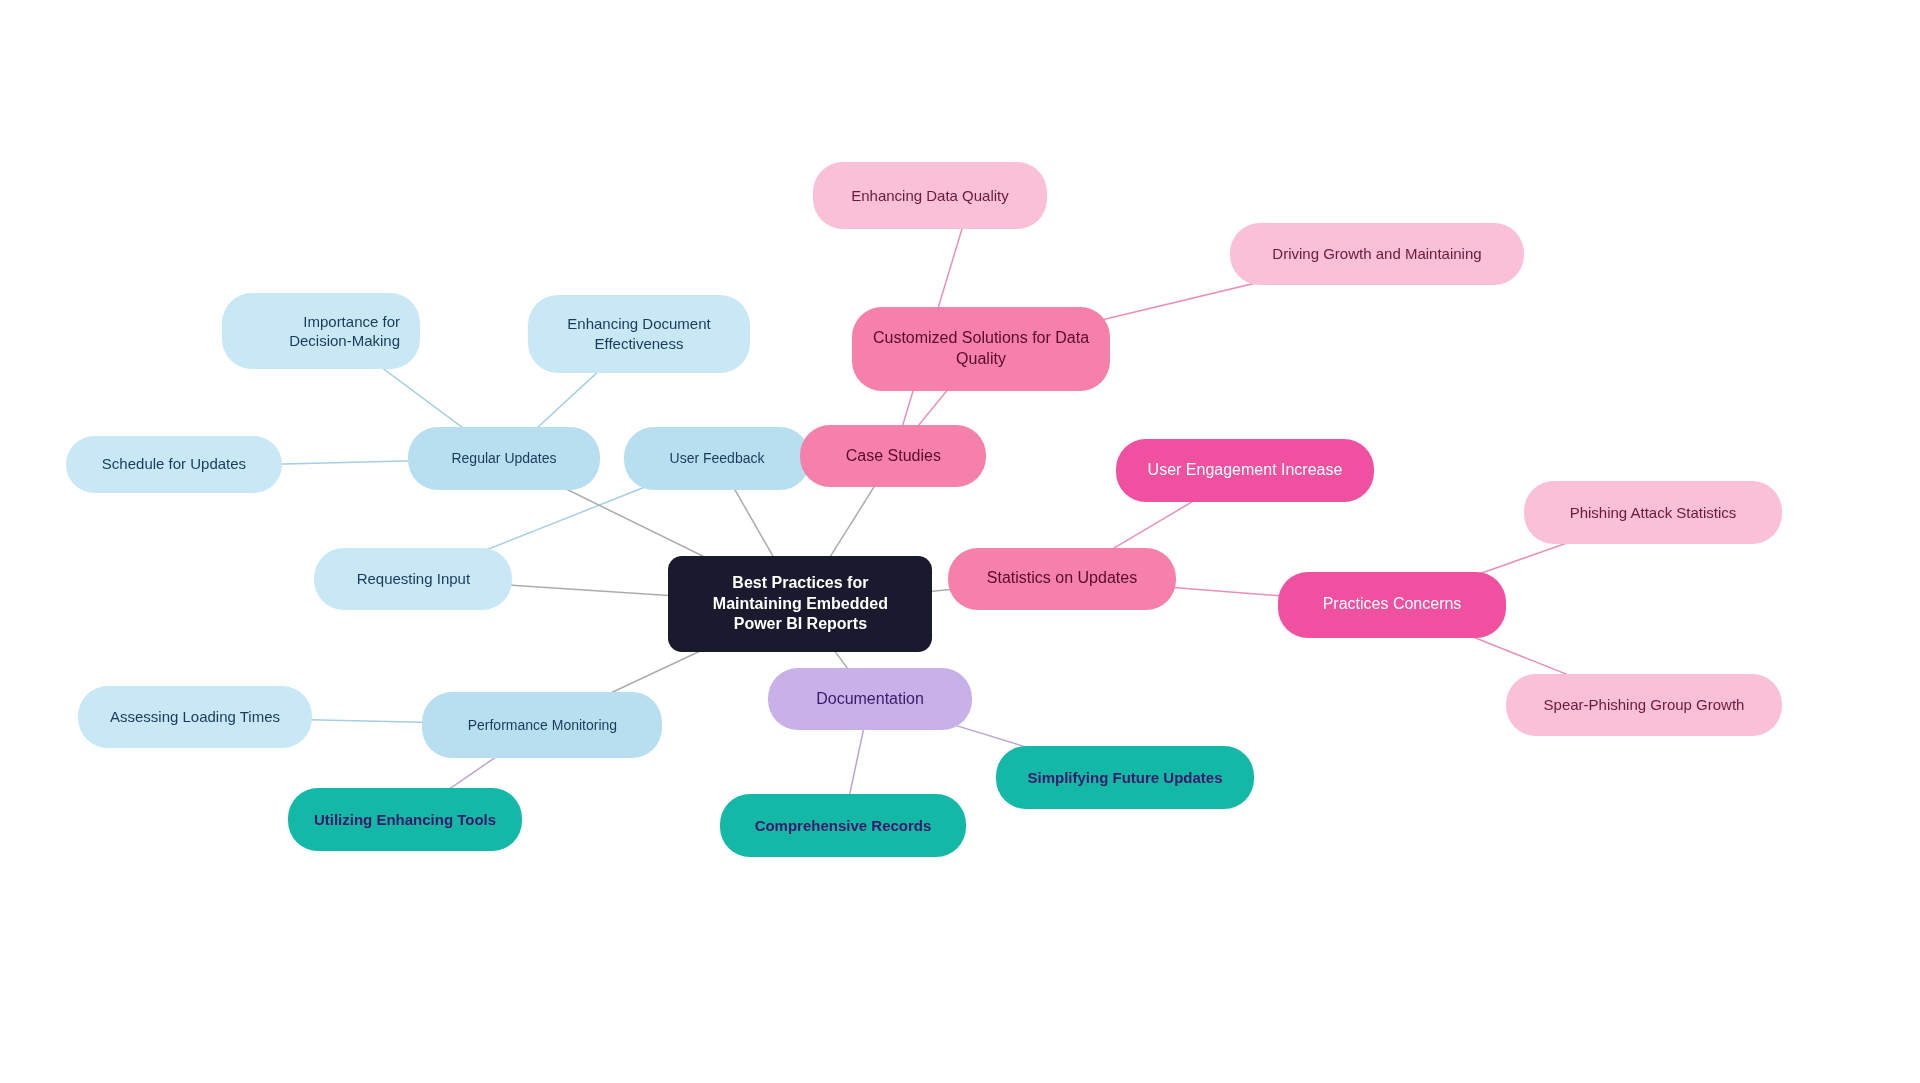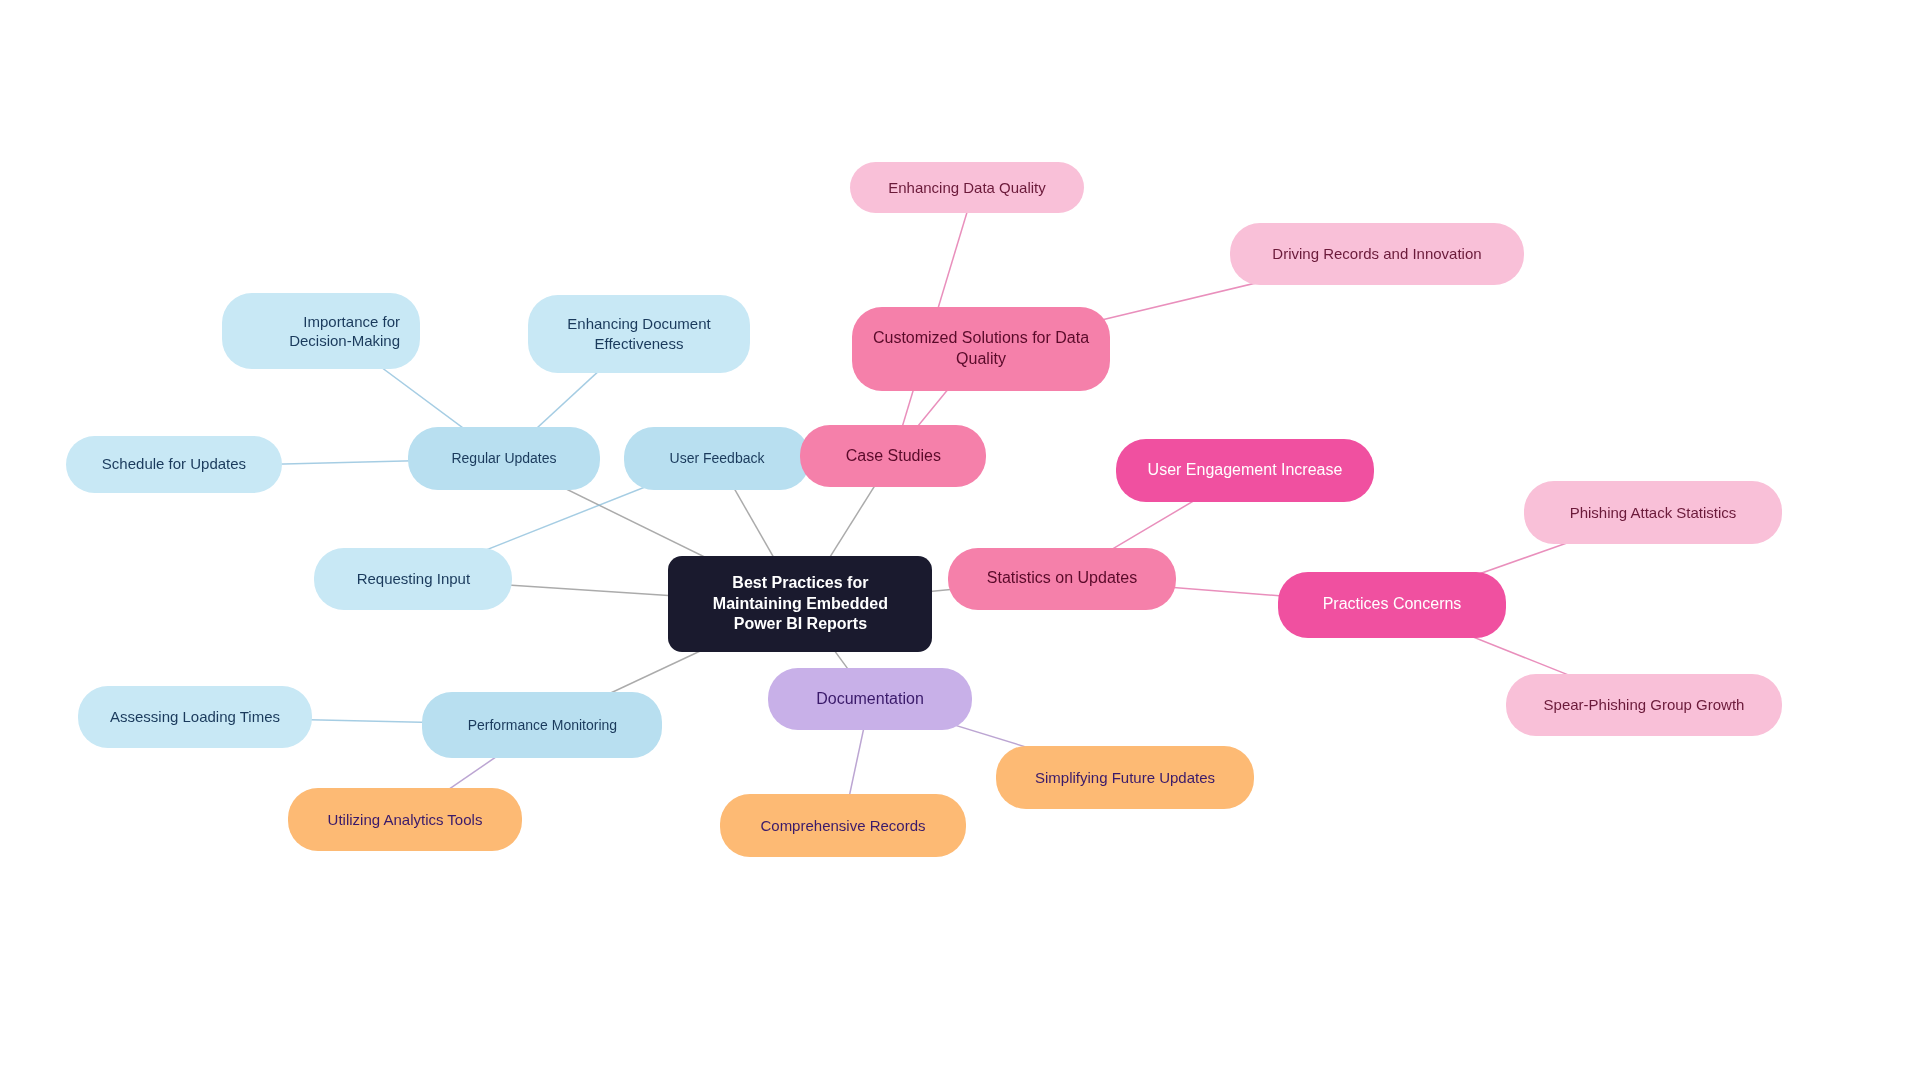--- a/index.html
+++ b/index.html
@@ -59,22 +59,23 @@
       background: #f580aa;
       color: #5a0a2a;
       font-size: 16px;
     }
     .node-pink-strong {
       background: #f050a0;
       color: #fff;
       font-size: 16px;
     }
     .node-purple-light {
-      background: #fdba74;
+      background: #14b8a6;
       color: #3a1a6a;
+      font-weight: bold;
     }
     .node-purple-mid {
       background: #c8b0e8;
       color: #3a1a6a;
       font-size: 16px;
     }
   </style>
 </head>
 <body>
 
@@ -108,26 +109,26 @@
     <div class="node node-blue-mid" style="left: 408px; top: 427.183px; width: 192px; height: 62.5733px;">Regular Updates</div>
     <div class="node node-blue-mid" style="left: 624px; top: 427.183px; width: 186px; height: 62.5733px;">User Feedback</div>
     <div class="node node-blue" style="left: 222px; top: 293px; width: 198px; height: 76px; text-align: right;">Importance for
 Decision-Making</div>
     <div class="node node-blue" style="left: 528px; top: 294.817px; width: 222px; height: 78.2167px;">Enhancing Document
 Effectiveness</div>
     <div class="node node-blue" style="left: 66px; top: 435.607px; width: 216px; height: 57px;">Schedule for Updates</div>
     <div class="node node-blue" style="left: 314.4px; top: 547.517px; width: 198px; height: 62.5733px;">Requesting Input</div>
     <div class="node node-blue-mid" style="left: 422.4px; top: 691.917px; width: 240px; height: 66.1833px;">Performance Monitoring</div>
     <div class="node node-blue" style="left: 78px; top: 685.9px; width: 234px; height: 62.5733px;">Assessing Loading Times</div>
-    <div class="node node-purple-light" style="left: 288px; top: 788.183px; width: 234px; height: 62.5733px;">Utilizing Analytics Tools</div>
+    <div class="node node-purple-light" style="left: 288px; top: 788.183px; width: 234px; height: 62.5733px;">Utilizing Enhancing Tools</div>
     <div class="node node-pink-mid" style="left: 800.4px; top: 424.777px; width: 186px; height: 62.5733px;">Case Studies</div>
-    <div class="node node-pink-light" style="left: 850px; top: 162.45px; width: 234px; height: 51px;">Enhancing Data Quality</div>
+    <div class="node node-pink-light" style="left: 813px; top: 162.45px; width: 234px; height: 67px;">Enhancing Data Quality</div>
     <div class="node node-pink-mid" style="left: 852px; top: 306.85px; width: 258px; height: 84.2333px;">Customized Solutions for Data
 Quality</div>
-    <div class="node node-pink-light" style="left: 1230px; top: 222.617px; width: 294px; height: 62.5733px;">Driving Records and Innovation</div>
+    <div class="node node-pink-light" style="left: 1230px; top: 222.617px; width: 294px; height: 62.5733px;">Driving Growth and Maintaining</div>
     <div class="node node-pink-mid" style="left: 948px; top: 547.517px; width: 228px; height: 62.5733px;">Statistics on Updates</div>
     <div class="node node-pink-strong" style="left: 1116px; top: 439.217px; width: 258px; height: 62.5733px;">User Engagement Increase</div>
     <div class="node node-pink-strong" style="left: 1278px; top: 571.583px; width: 228px; height: 66.1833px;">Practices Concerns</div>
     <div class="node node-pink-light" style="left: 1524px; top: 481.333px; width: 258px; height: 62.5733px;">Phishing Attack Statistics</div>
     <div class="node node-pink-light" style="left: 1506px; top: 673.867px; width: 276px; height: 62.5733px;">Spear-Phishing Group Growth</div>
     <div class="node node-purple-mid" style="left: 768px; top: 667.85px; width: 204px; height: 62.5733px;">Documentation</div>
     <div class="node node-purple-light" style="left: 720px; top: 794.2px; width: 246px; height: 62.5733px;">Comprehensive Records</div>
     <div class="node node-purple-light" style="left: 996px; top: 746.067px; width: 258px; height: 62.5733px;">Simplifying Future Updates</div>
   </div>
 

